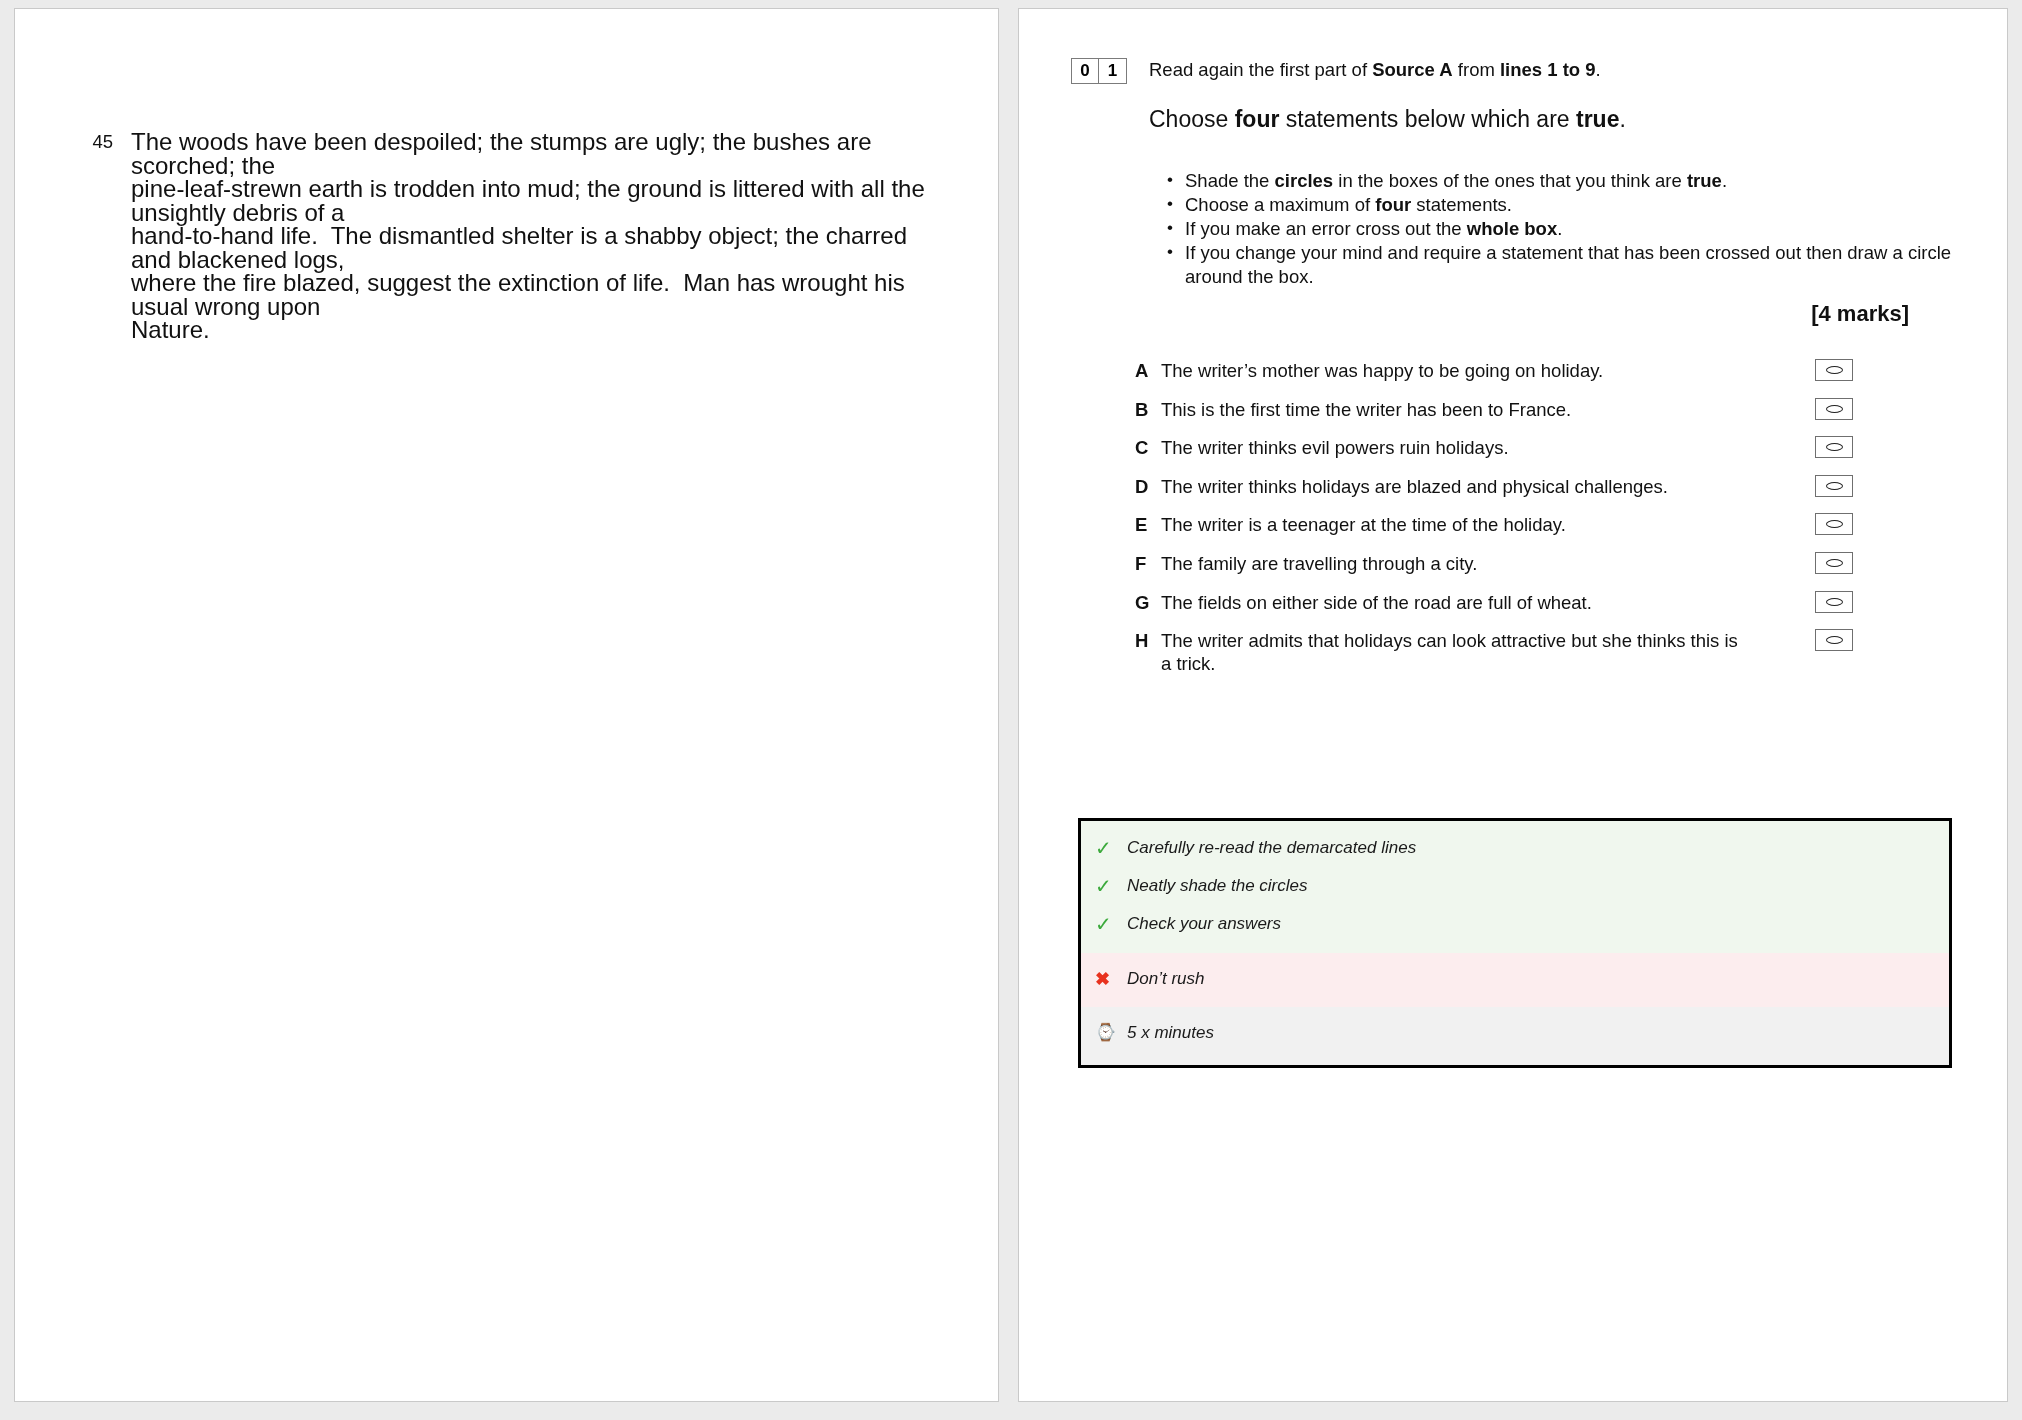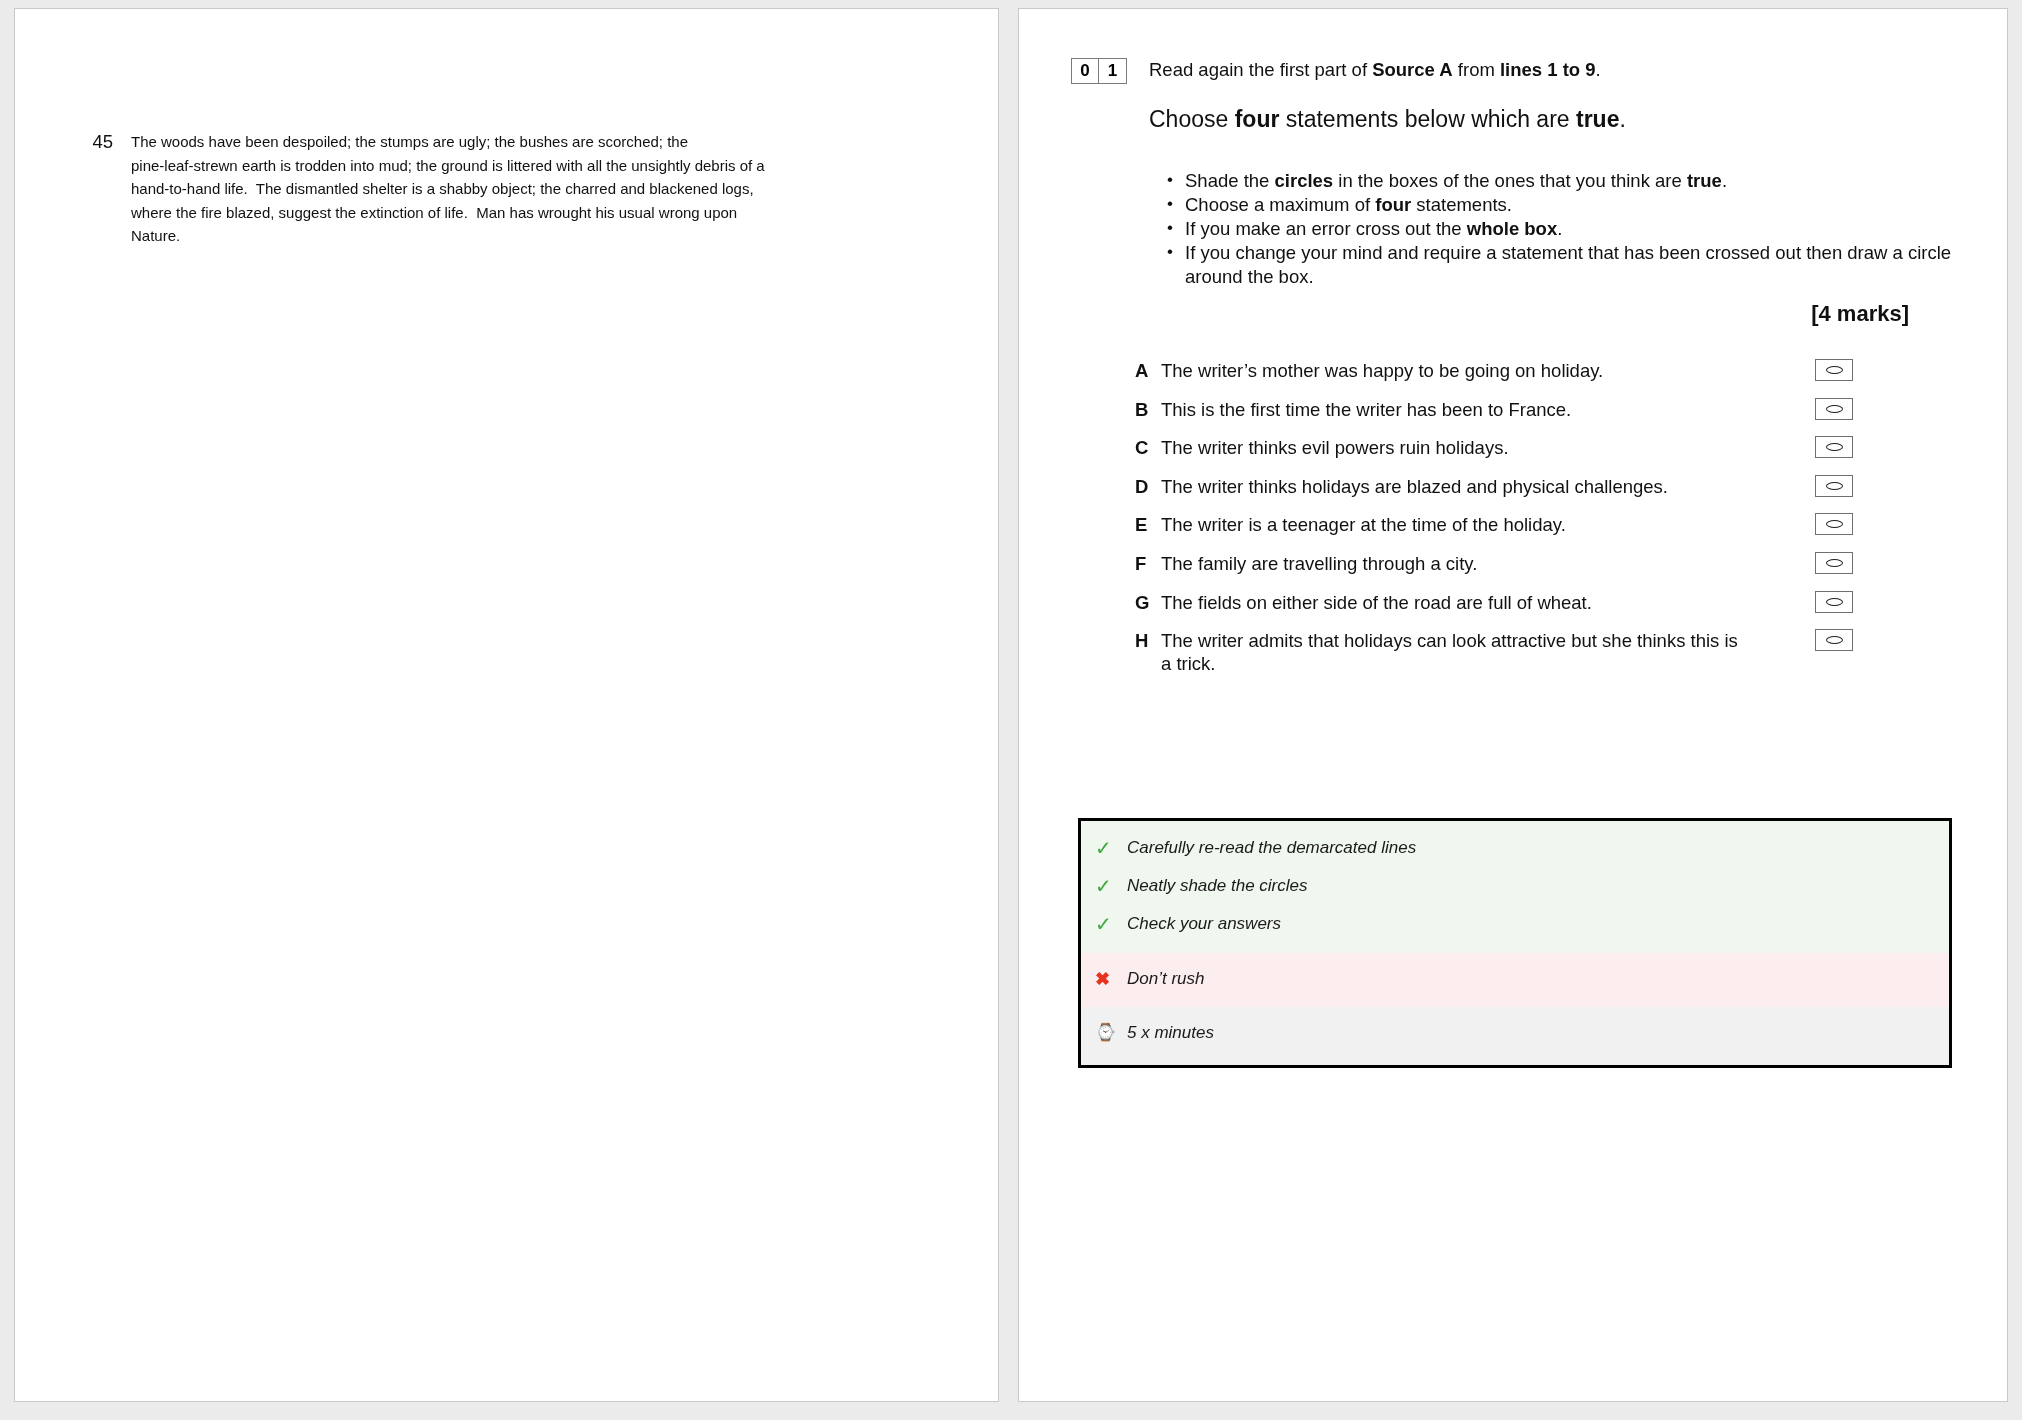--- a/index.html
+++ b/index.html
@@ -62,21 +62,21 @@
     padding-right: 18px;
     box-sizing: border-box;
     font-size: 18.5px;
     line-height: 23.5px;
     color: #111;
   }
   .extract-body {
     flex: 1 1 auto;
   }
   .extract-para {
-    font-size: 15px;
+    font-size: 24px;
     line-height: 23.5px;
     color: #111;
     white-space: pre-wrap;
     margin: 0;
   }
 
   
   .qwrap {
     position: absolute;
     left: 52px;

